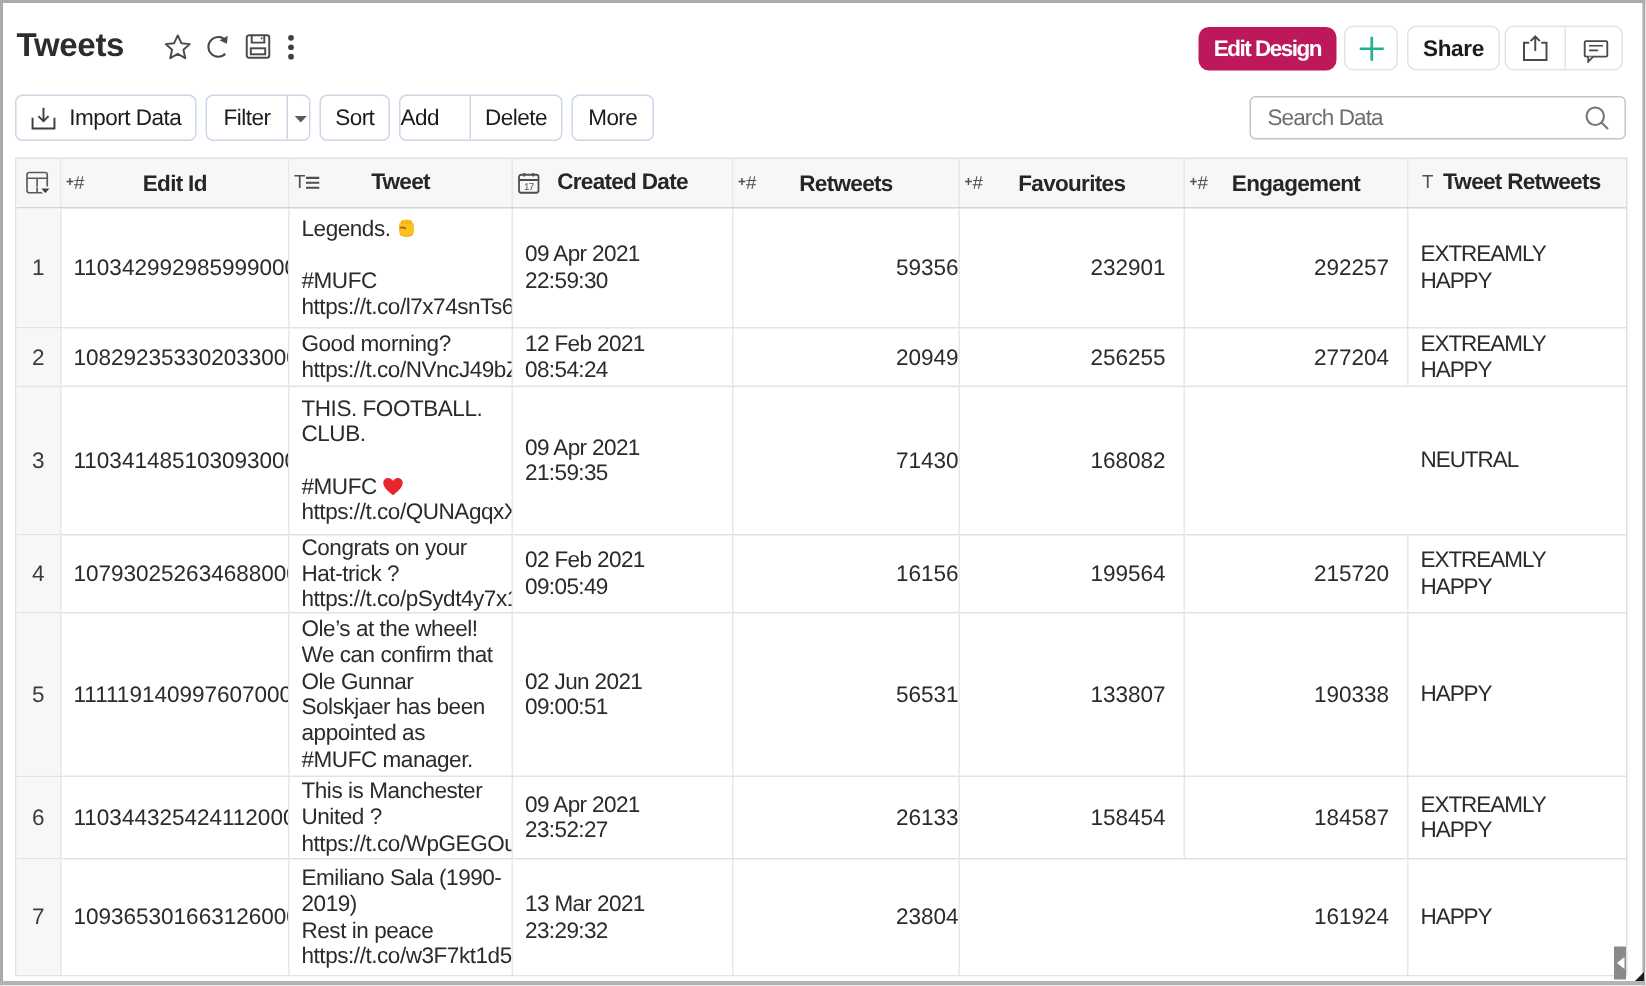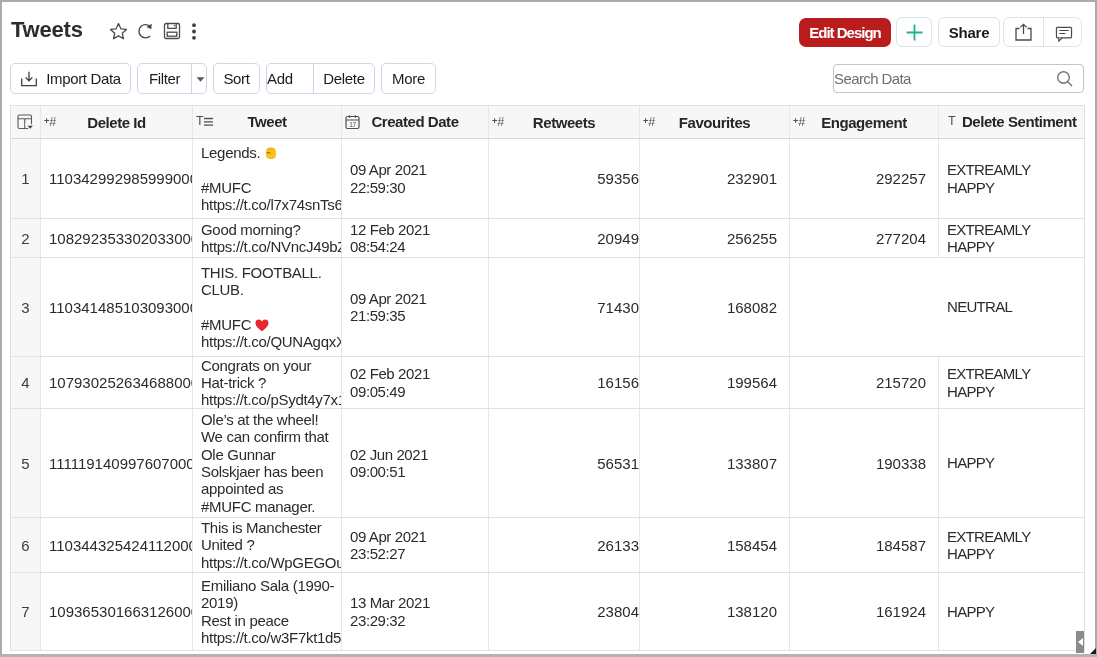--- a/index.html
+++ b/index.html
@@ -86,28 +86,28 @@
     </svg>
   </div>
   <div class="btn tb" style="left:213px; width:47px;">Sort</div>
   <div class="btn tb" style="left:266px; width:109px;">
     <div style="width:46px; text-align:left;">Add</div>
     <div style="width:1px; height:29px; background:#ccd6e8;"></div>
     <div style="flex:1; text-align:center;">Delete</div>
   </div>
   <div class="btn tb" style="left:381px; width:55px;">More</div>
   <div class="btn tb" style="left:833px; width:251px; height:29px; top:64px; justify-content:flex-start;
-       color:#6e6e6e; border-color:#c4c4c4; border-radius:4px; font-weight:400; letter-spacing:-0.6px; font-size:15px; ">Search Data
+       color:#6e6e6e; border-color:#c4c4c4; border-radius:4px; font-weight:400; letter-spacing:-0.6px; font-size:15px; padding-left:11px;">Search Data
     <svg style="position:absolute; right:9px; top:5px;" width="18" height="18" viewBox="0 0 18 18" fill="none" stroke="#767676" stroke-width="1.4">
       <circle cx="7.5" cy="7.5" r="5.8"></circle>
       <path d="M11.8 11.8 L16 16"></path>
     </svg>
   </div>
 
-  <div class="btn rb" style="left:799px; width:92px; top:18px; height:29px; background:#b91c1c; border:none; color:#fff; border-radius:7px; font-size:15px; font-weight:bold; letter-spacing:-1px;">Edit Design</div>
+  <div class="btn rb" style="left:799px; width:92px; top:18px; height:29px; background:#be185d; border:none; color:#fff; border-radius:7px; font-size:15px; font-weight:bold; letter-spacing:-1px;">Edit Design</div>
   <div class="btn rb" style="left:896px; width:36px;">
     <svg width="17" height="17" viewBox="0 0 17 17" stroke="#1bb394" stroke-width="1.8" fill="none">
       <path d="M8.5 0.5 L8.5 16.5 M0.5 8.5 L16.5 8.5"></path>
     </svg>
   </div>
   <div class="btn rb" style="left:938px; width:62px; font-size:15px; font-weight:bold; letter-spacing:-0.2px;">Share</div>
   <div class="btn rb" style="left:1003px; width:79px;">
     <div style="position:absolute; left:39px; top:0; width:1px; height:28px; background:#dfe3ed;"></div>
     <svg style="position:absolute; left:10px; top:5px;" width="19" height="19" viewBox="0 0 19 19" fill="none" stroke="#4a4a4a" stroke-width="1.3">
       <path d="M5.5 5.5 L2 5.5 L2 17 L17 17 L17 5.5 L13.5 5.5"></path>
@@ -124,21 +124,21 @@
 <div class="row hdr" style="top:0; height:33px;">
   <div class="cell c0">
         <svg width="18" height="17" viewBox="0 0 18 17" fill="none" stroke="#5a5a5a" stroke-width="1.1">
     <rect x="1" y="1" width="13.5" height="13.5" rx="1.5"></rect>
     <path d="M1 4.8 L14.5 4.8 M7.75 4.8 L7.75 14.5"></path>
     <path d="M9 11 L17.5 11 L13.25 15.8 Z" fill="#3f3f3f" stroke="#f7f7f7" stroke-width="1.4"></path>
   </svg>
       </div>
   <div class="cell c1">
         <span class="hic"><sup>+</sup>#</span>
-        <span class="ht">Delete Id</span>
+        <span class="ht">Edit Id</span>
       </div>
   <div class="cell c2">
         <span class="hic">T<svg width="9" height="9" viewBox="0 0 9 9" style="margin-left:1px;">
             <path d="M0 1.2 h9 M0 4.5 h9 M0 7.8 h9" stroke="#4e4e4e" stroke-width="1.4"></path>
           </svg></span>
         <span class="ht">Tweet</span>
       </div>
   <div class="cell c3">
         <span class="hic">
           <svg width="15" height="15" viewBox="0 0 15 15" fill="none" stroke="#4e4e4e" stroke-width="1.2">
@@ -156,21 +156,21 @@
   <div class="cell c5">
         <span class="hic"><sup>+</sup>#</span>
         <span class="ht">Favourites</span>
       </div>
   <div class="cell c6">
         <span class="hic"><sup>+</sup>#</span>
         <span class="ht">Engagement</span>
       </div>
   <div class="cell c7" style="justify-content:flex-start; padding-left:9px;">
         <span class="hic" style="position:static; transform:none; margin-right:7px;">T</span>
-        <span class="ht">Delete Sentiment</span>
+        <span class="ht">Tweet Retweets</span>
       </div>
 </div>
 <div class="row" style="top:33px; height:80px;">
   <div class="cell c0">1</div>
   <div class="cell c1">110342992985999000</div>
   <div class="cell c2">
         <div class="ln">Legends. <svg class="fist" width="14" height="14" viewBox="0 0 14 14">
             <path d="M2 6 Q2 3.5 3.2 2.6 Q4 1.2 5.2 2 Q6 0.8 7 1.8 Q8 0.8 8.8 1.9 Q10 1.2 10.6 2.6 Q12 3.5 12 6 L12 9 Q12 12.6 7 12.6 Q2 12.6 2 9 Z" fill="#fcc21b"></path>
             <path d="M3 6.8 Q5 6.2 6.2 7.2" stroke="#99621e" stroke-width="1.1" fill="none" stroke-linecap="round"></path>
             <path d="M4.6 2.2 L4.6 4.4 M7 1.8 L7 4.2 M9.2 2.2 L9.2 4.4" stroke="#e2a610" stroke-width="0.9" fill="none"></path>
@@ -302,21 +302,20 @@
         <div class="ln">Emiliano Sala (1990-</div>
         <div class="ln">2019)</div>
         <div class="ln">Rest in peace</div>
         <div class="ln">https://t.co/w3F7kt1d5fff</div>
       </div>
   <div class="cell c3">
         <div class="ln">13 Mar 2021</div>
         <div class="ln">23:29:32</div>
       </div>
   <div class="cell c4">23804</div>
-  <div class="cell c5">138120</div>
   <div class="cell c6">161924</div>
   <div class="cell c7">
         <div class="ln">HAPPY</div>
       </div>
 </div>
 </div>
 
   <div style="position:absolute; left:1076px; top:631px; width:8px; height:22px; background:#8a8a8a; z-index:60;"></div>
   <div style="position:absolute; left:1078px; top:638px; width:0; height:0; border-top:4px solid transparent; border-bottom:4px solid transparent; border-right:5px solid #fff; z-index:61;"></div>
   <div style="position:absolute; left:1090px; top:648px; width:0; height:0; border-left:6px solid transparent; border-bottom:6px solid #1a1a1a; z-index:61;"></div>

